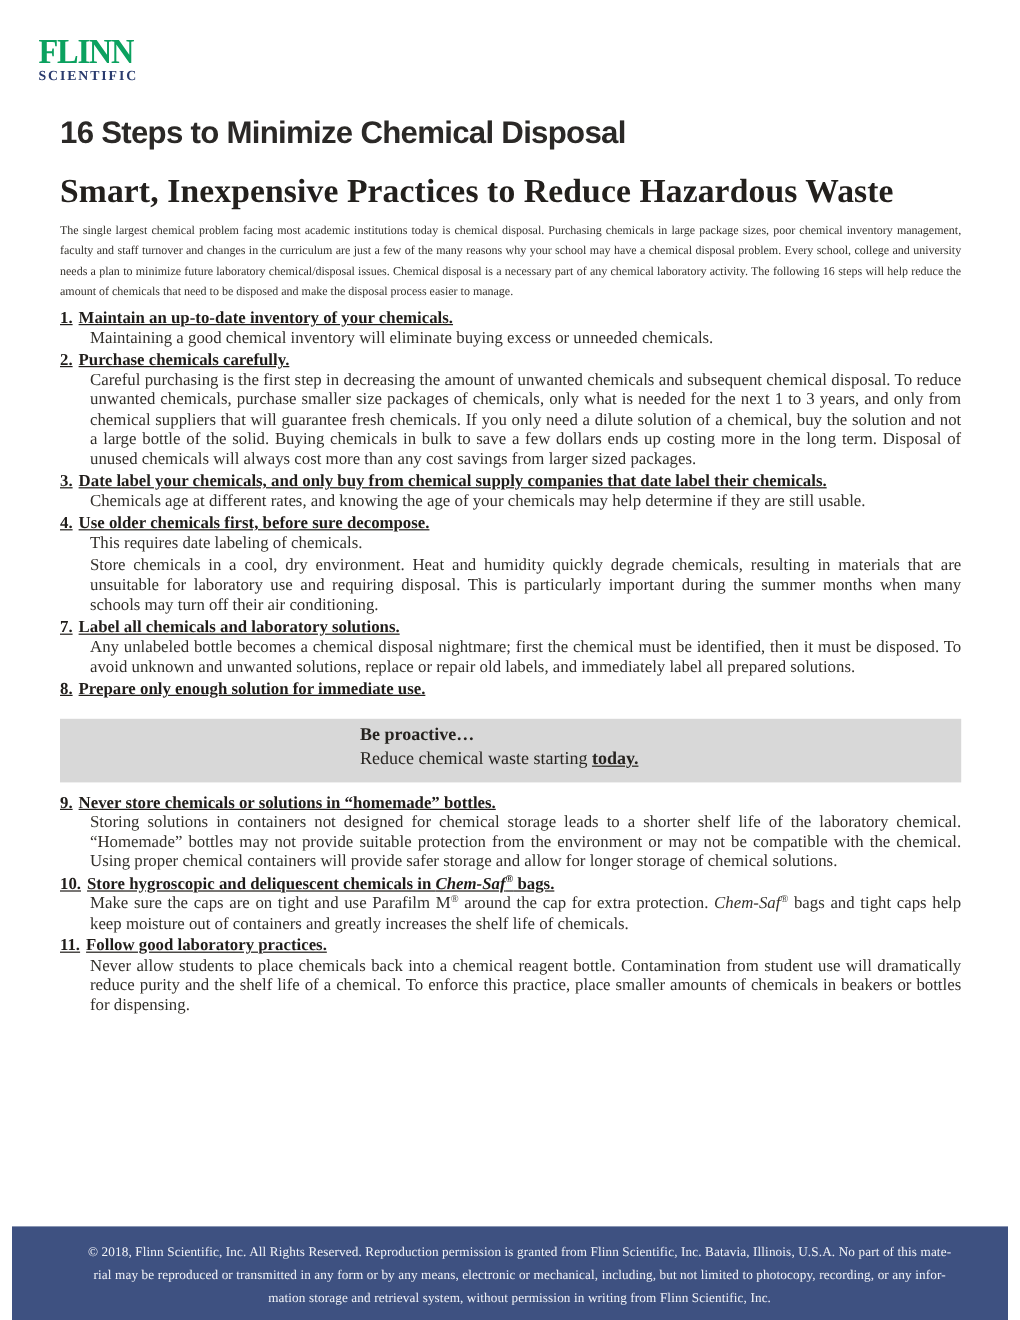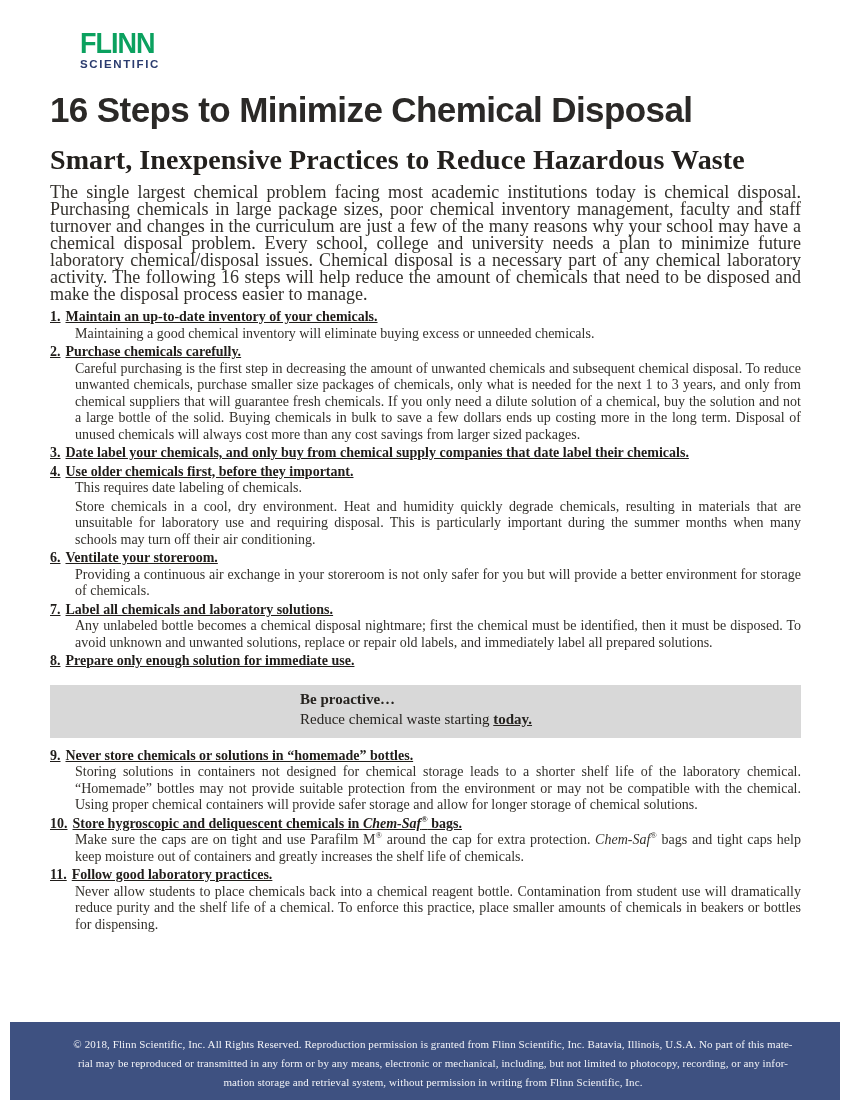--- a/index.html
+++ b/index.html
@@ -6,21 +6,21 @@
   html, body { background: #ffffff; }
   body { font-family: "Liberation Serif", serif; }
   .page {
     position: relative;
     width: 850px;
     height: 1100px;
     background: #fff;
     overflow: hidden;
   }
   
-  .logo { position: absolute; top: 30px; left: 32px; font-family: Liberation Sans, sans-serif; margin-left: 48px; }
+  .logo { position: absolute; top: 30px; left: 32px; font-family: Liberation Serif, serif; }
   .logo-flinn {
     color: var(--brand_green, #0ba15f);
     font-size: 27px;
     font-weight: 900;
     letter-spacing: -1px;
     line-height: 24px;
     transform: scaleY(1.08);
     transform-origin: top left;
   }
   .logo-scientific {
@@ -28,36 +28,36 @@
     font-size: 11.5px;
     font-weight: 800;
     letter-spacing: 1.6px;
     line-height: 15px;
     margin-top: 3px;
   }
   
   .content { position: absolute; left: 50px; width: 751px; top: 88px; }
   .doc-title {
     font-family: "Liberation Sans", sans-serif;
-    font-size: 35px;
+    font-size: 26px;
     font-weight: 600;
     letter-spacing: -0.6px;
     color: var(--title_color, #2b2927);
     line-height: 44px;
   }
   .doc-subtitle {
     margin-top: 12px;
     font-size: 28px;
     font-weight: bold;
     color: #23201d;
     letter-spacing: 0.1px;
   }
   .intro {
     margin-top: 8px;
-    font-size: 18px;
+    font-size: 10px;
     line-height: 17px;
     color: var(--text_color, #33302b);
     text-align: justify;
   }
   
   .steps { margin-top: 6px; color: var(--text_color, #33302b); }
   .step { margin-top: 2px; }
   .step-h { font-size: 14px; font-weight: bold; line-height: 16.5px; color: #201d1a; text-decoration: underline; }
   .step-num { font-weight: bold; margin-right: 5px; }
   .step-b {
@@ -115,31 +115,28 @@
         <div class="step">
           <div class="step-h"><span class="step-num">1.</span><span>Maintain an up-to-date inventory of your chemicals.</span></div>
           <div class="step-b"><span>Maintaining a good chemical inventory will eliminate buying excess or unneeded chemicals.</span></div>
         </div>
         <div class="step">
           <div class="step-h"><span class="step-num">2.</span><span>Purchase chemicals carefully.</span></div>
           <div class="step-b"><span>Careful purchasing is the first step in decreasing the amount of unwanted chemicals and subsequent chemical disposal. To reduce unwanted chemicals, purchase smaller size packages of chemicals, only what is needed for the next 1 to 3 years, and only from chemical suppliers that will guarantee fresh chemicals. If you only need a dilute solution of a chemical, buy the solution and not a large bottle of the solid. Buying chemicals in bulk to save a few dollars ends up costing more in the long term. Disposal of unused chemicals will always cost more than any cost savings from larger sized packages.</span></div>
         </div>
         <div class="step">
           <div class="step-h"><span class="step-num">3.</span><span>Date label your chemicals, and only buy from chemical supply companies that date label their chemicals.</span></div>
+          <div class="step-b"><span>Chemicals age at different rates, and knowing the age of your chemicals may help determine if they are still usable.</span></div>
         </div>
         <div class="step">
-          <div class="step-h"><span class="step-num">4.</span><span>Use older chemicals first, before they important.</span></div>
+          <div class="step-h"><span class="step-num">4.</span><span>Use older chemicals first, before sure decompose.</span></div>
           <div class="step-b"><span>This requires date labeling of chemicals.</span></div>
         </div>
         <div class="step">
           <div class="step-b"><span>Store chemicals in a cool, dry environment. Heat and humidity quickly degrade chemicals, resulting in materials that are unsuitable for laboratory use and requiring disposal. This is particularly important during the summer months when many schools may turn off their air conditioning.</span></div>
-        </div>
-        <div class="step">
-          <div class="step-h"><span class="step-num">6.</span><span>Ventilate your storeroom.</span></div>
-          <div class="step-b"><span>Providing a continuous air exchange in your storeroom is not only safer for you but will provide a better environment for storage of chemicals.</span></div>
         </div>
         <div class="step">
           <div class="step-h"><span class="step-num">7.</span><span>Label all chemicals and laboratory solutions.</span></div>
           <div class="step-b"><span>Any unlabeled bottle becomes a chemical disposal nightmare; first the chemical must be identified, then it must be disposed. To avoid unknown and unwanted solutions, replace or repair old labels, and immediately label all prepared solutions.</span></div>
         </div>
         <div class="step">
           <div class="step-h"><span class="step-num">8.</span><span>Prepare only enough solution for immediate use.</span></div>
         </div>
       </div>
 

